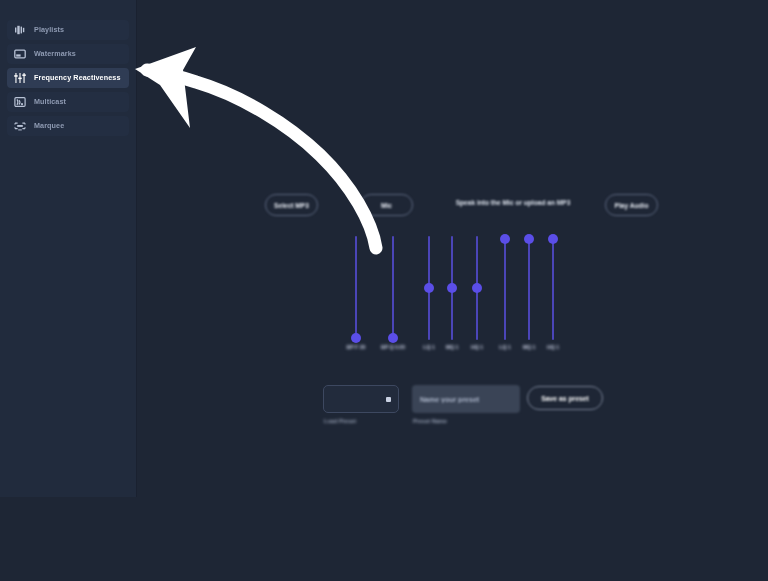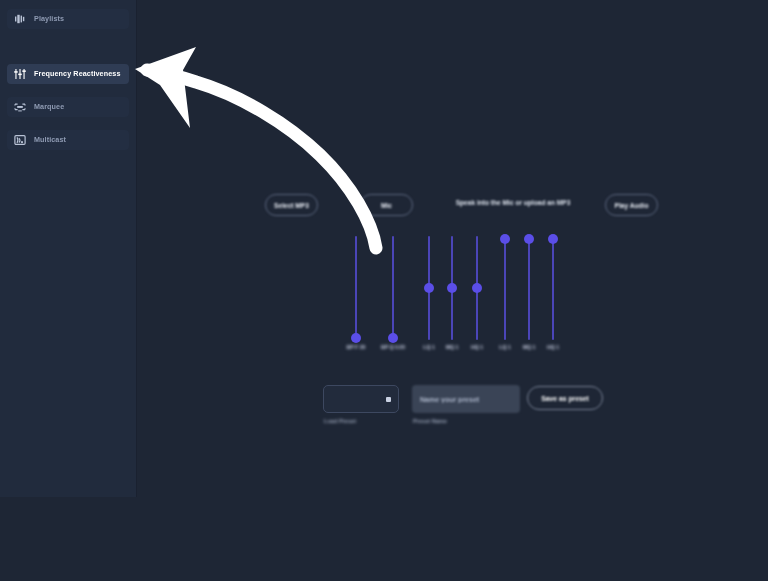--- a/index.html
+++ b/index.html
@@ -20,46 +20,45 @@
     display: flex;
     background: #1e2635;
   }
 
   
   #sidebar {
     width: 137px;
     height: 497px;
     background: #212b3d;
     border-right: 1px solid #1a2130;
-    padding: 9px 7px 0 7px;
+    padding: 20px 7px 0 7px;
     box-sizing: border-box;
     display: flex;
     flex-direction: column;
-    gap: 13px;
+    gap: 4px;
   }
   .nav-item {
     display: flex;
     align-items: center;
     gap: 8px;
     height: 20px;
     padding: 0 7px;
     border-radius: 4px;
     background: #232e42;
     color: #8f9bb3;
     font-size: 7.2px;
     font-weight: bold;
     letter-spacing: 0.1px;
     cursor: pointer;
     white-space: nowrap;
     overflow: hidden;
   }
   .nav-item.active {
     background: #2f3c54;
     color: #ffffff;
-    margin-top: 22px;
   }
   .nav-icon {
     width: 12px;
     height: 12px;
     flex: 0 0 12px;
     display: flex;
     align-items: center;
     justify-content: center;
     color: #b9c3d6;
   }
@@ -251,58 +250,67 @@
         <svg width="12" height="12" viewBox="0 0 12 12">
           <rect x="1" y="3.5" width="1.4" height="5" fill="currentColor"></rect>
           <rect x="3.3" y="1.8" width="2.4" height="8.4" fill="currentColor"></rect>
           <rect x="6.6" y="2.6" width="1.4" height="6.8" fill="currentColor"></rect>
           <rect x="8.9" y="3.8" width="1.4" height="4.4" fill="currentColor"></rect>
         </svg>
       </span>
       <span class="nav-label">Playlists</span>
     </div>
 
+    <div class="nav-item">
+      <span class="nav-icon">
+        <svg width="12" height="12" viewBox="0 0 12 12">
+          <rect x="0.8" y="2.2" width="10.4" height="7.6" rx="1" fill="none" stroke="currentColor" stroke-width="1.3"></rect>
+          <rect x="2.2" y="6.4" width="4.4" height="2.2" fill="currentColor"></rect>
+        </svg>
+      </span>
+      <span class="nav-label">Watermarks</span>
+    </div>
 
     <div class="nav-item active">
       <span class="nav-icon">
         <svg width="12" height="12" viewBox="0 0 12 12">
           <rect x="1.4" y="1" width="1.1" height="10" fill="currentColor"></rect>
           <rect x="5.45" y="1" width="1.1" height="10" fill="currentColor"></rect>
           <rect x="9.5" y="1" width="1.1" height="10" fill="currentColor"></rect>
           <rect x="0.2" y="3.2" width="3.5" height="1.5" fill="currentColor"></rect>
           <rect x="4.25" y="5.6" width="3.5" height="1.5" fill="currentColor"></rect>
           <rect x="8.3" y="2.4" width="3.5" height="1.5" fill="currentColor"></rect>
         </svg>
       </span>
       <span class="nav-label">Frequency Reactiveness</span>
     </div>
 
 
 
     <div class="nav-item">
       <span class="nav-icon">
         <svg width="12" height="12" viewBox="0 0 12 12">
-          <path d="M1 3.2 h2.6 M8.4 3.2 h2.6 M1 3.2 v1.4 M11 3.2 v1.4 M1 8.6 h2.6 M8.4 8.6 h2.6 M1 8.6 v-1.4 M11 8.6 v-1.4" stroke="currentColor" stroke-width="1.2" fill="none"></path>
-          <rect x="3.2" y="5" width="5.6" height="1.9" fill="currentColor"></rect>
-          <rect x="4.2" y="9.4" width="3.6" height="1" fill="currentColor"></rect>
-        </svg>
-      </span>
-      <span class="nav-label">Marquee</span>
-    </div>
-
-    <div class="nav-item">
-      <span class="nav-icon">
-        <svg width="12" height="12" viewBox="0 0 12 12">
           <rect x="0.9" y="1.6" width="10.2" height="8.8" rx="1.1" fill="none" stroke="currentColor" stroke-width="1.2"></rect>
           <path d="M3 9 a5 5 0 0 0 -0 -5.6" stroke="currentColor" stroke-width="1.1" fill="none"></path>
           <path d="M4.9 8.6 a3.2 3.2 0 0 0 -0 -4.5" stroke="currentColor" stroke-width="1.1" fill="none"></path>
           <circle cx="8" cy="8.2" r="1.1" fill="currentColor"></circle>
         </svg>
       </span>
       <span class="nav-label">Multicast</span>
+    </div>
+
+    <div class="nav-item">
+      <span class="nav-icon">
+        <svg width="12" height="12" viewBox="0 0 12 12">
+          <path d="M1 3.2 h2.6 M8.4 3.2 h2.6 M1 3.2 v1.4 M11 3.2 v1.4 M1 8.6 h2.6 M8.4 8.6 h2.6 M1 8.6 v-1.4 M11 8.6 v-1.4" stroke="currentColor" stroke-width="1.2" fill="none"></path>
+          <rect x="3.2" y="5" width="5.6" height="1.9" fill="currentColor"></rect>
+          <rect x="4.2" y="9.4" width="3.6" height="1" fill="currentColor"></rect>
+        </svg>
+      </span>
+      <span class="nav-label">Marquee</span>
     </div>
 
   </nav>
 
   <section id="main">
 
     <div id="control-row">
       <div class="pill blur1" id="btn-select-mp3">Select MP3</div>
       <div class="pill blur1" id="btn-mic">Mic</div>
       <div id="mic-hint" class="blur1">Speak into the Mic or upload an MP3</div>

